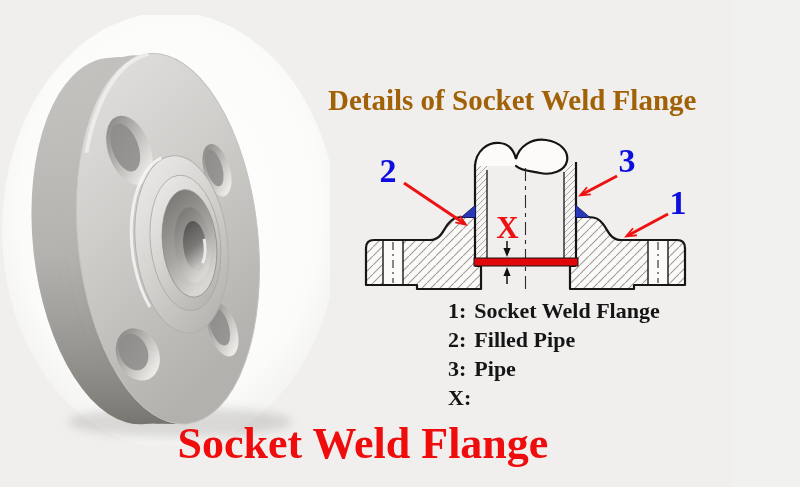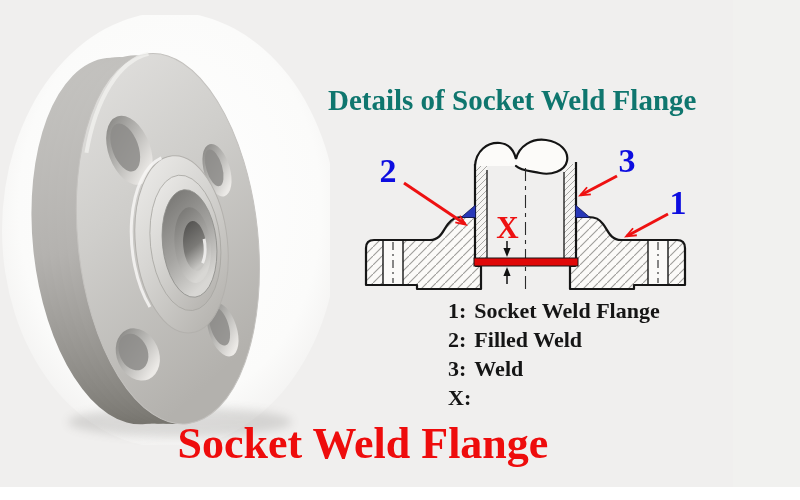--- a/index.html
+++ b/index.html
@@ -15,21 +15,21 @@
     position:absolute; left:0; top:487px; width:800px; height:13px;
     background:#ffffff;
   }
   .right-pane {
     position:absolute; left:733px; top:0; width:67px; height:487px;
     background:#f3f2f1; opacity:.55;
   }
   .photo-wrap { position:absolute; left:0; top:15px; width:330px; height:430px; }
   .diagram-title {
     position:absolute; left:328px; top:84px; width:450px;
-    font-size:29px; font-weight:bold; color:#0f766e;
+    font-size:29px; font-weight:bold; color:#a16207;
     white-space:nowrap; letter-spacing:0px;
   }
   .section-svg { position:absolute; left:355px; top:130px; }
   .legend { position:absolute; left:448px; top:296px; }
   .legend-row {
     display:flex; gap:8px;
     font-size:22px; font-weight:bold; color:#151515;
     height:29px; line-height:29px; white-space:nowrap;
   }
   .main-title {
@@ -206,24 +206,24 @@
   <text x="152.5" y="108" font-family="Liberation Serif, serif" font-size="31" font-weight="bold" fill="#ee1111" text-anchor="middle">X</text>
 </svg>
 
 <div class="legend">
   <div class="legend-row">
     <span>1:</span>
     <span>Socket Weld Flange</span>
   </div>
   <div class="legend-row">
     <span>2:</span>
-    <span>Filled Weld</span>
+    <span>Filled Pipe</span>
   </div>
   <div class="legend-row">
     <span>3:</span>
-    <span>Weld</span>
+    <span>Pipe</span>
   </div>
   <div class="legend-row">
     <span>X:</span>
   </div>
 </div>
 
 <div class="main-title">Socket Weld Flange</div>
 
 </body></html>

